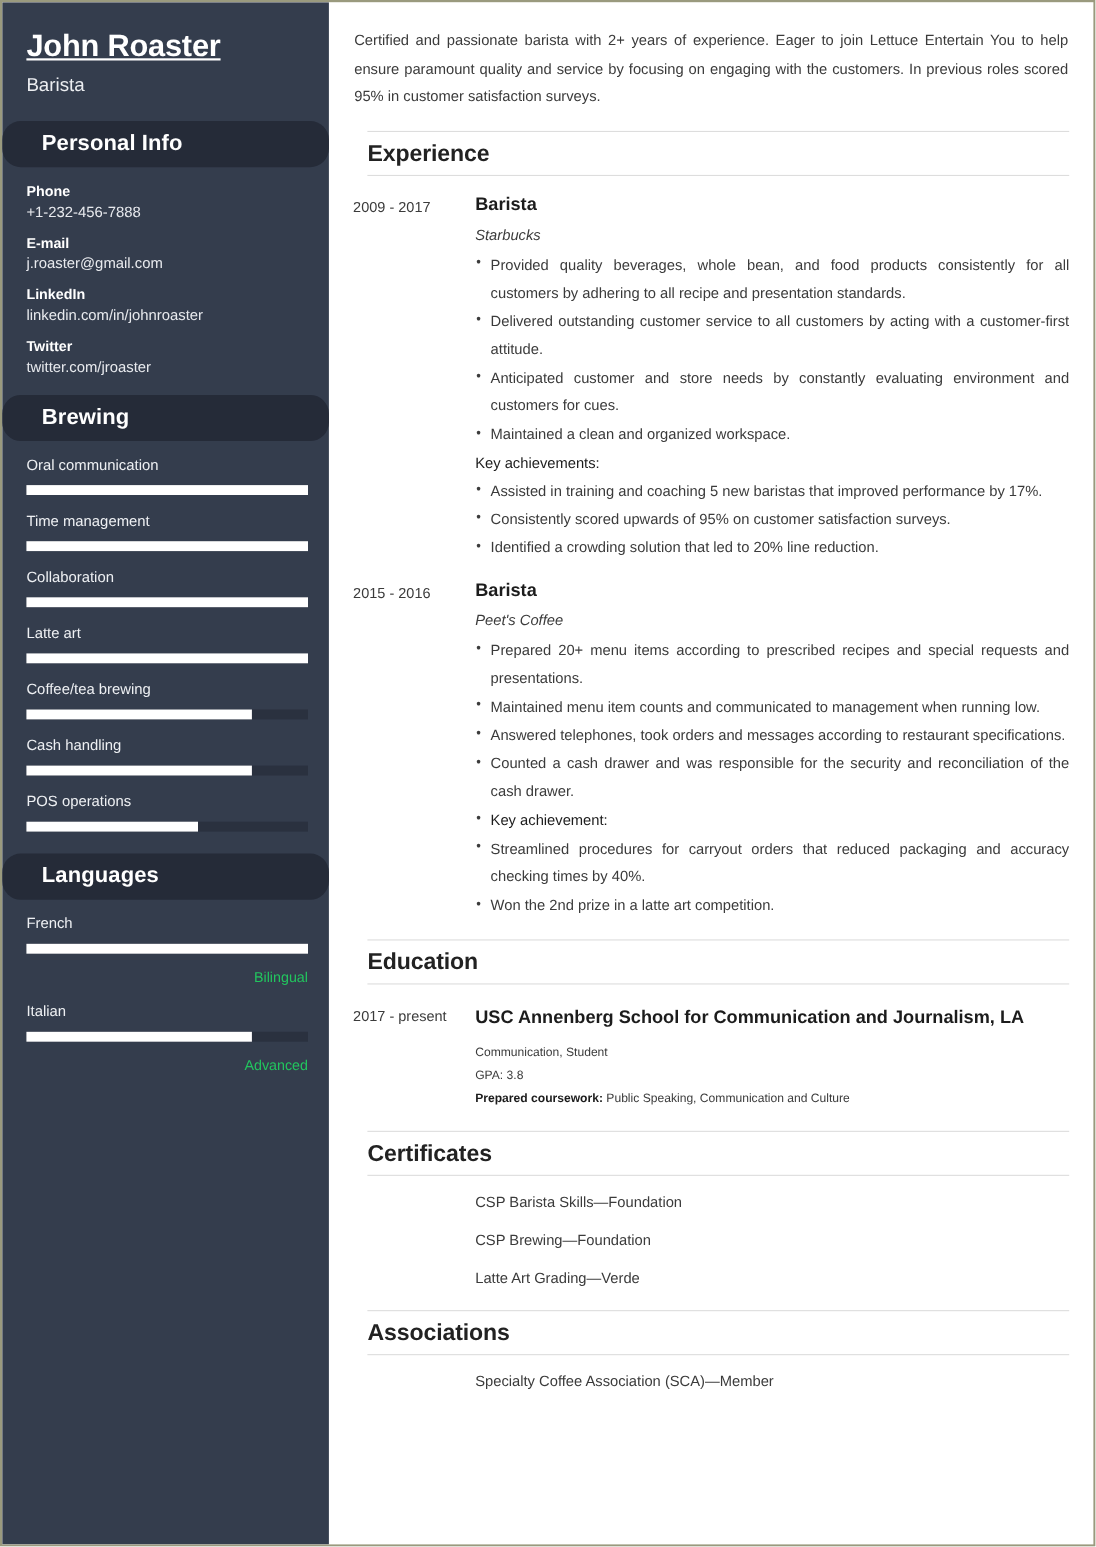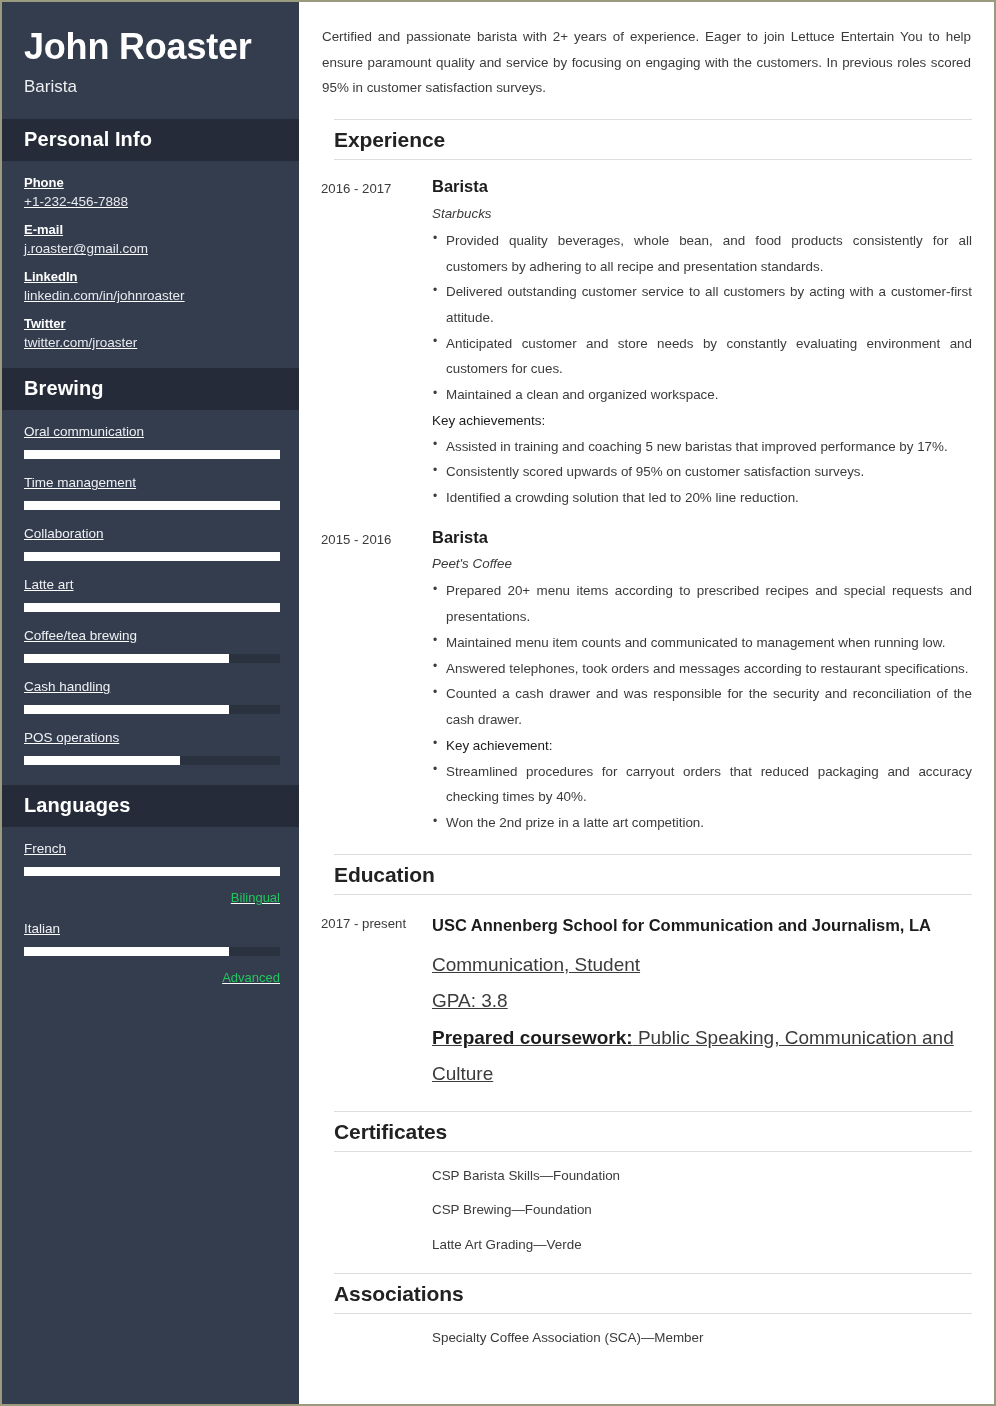--- a/index.html
+++ b/index.html
@@ -27,47 +27,48 @@
     flex: 0 0 297px;
     background: #343d4d;
     color: #ffffff;
     padding-bottom: 4px;
   }
 
   .name-block {
     padding: 24px 22px 22px 22px;
   }
   .name {
-    font-size: 36px;
+    font-size: 28px;
     font-weight: bold;
     letter-spacing: -0.2px;
     line-height: 1.15;
     color: #ffffff;
+    text-decoration: underline;
   }
   .job-title {
     font-size: 17px;
     font-weight: normal;
     margin-top: 10px;
     color: #eceef1;
   }
 
   .section-band {
     background: #252b38;
-    padding: 9px 22px 10px 22px;
+    padding: 9px 22px 10px 36px;
+    border-radius: 17px;
   }
   .section-band-title {
     font-size: 20px;
     font-weight: bold;
     color: #ffffff;
     letter-spacing: 0.1px;
   }
 
   .sidebar-body {
     padding: 14px 20px 16px 22px;
-    text-decoration: underline;
   }
 
   .info-item { margin-bottom: 13px; }
   .info-item:last-child { margin-bottom: 2px; }
   .info-label {
     font-size: 13px;
     font-weight: bold;
     color: #ffffff;
     margin-bottom: 4px;
   }
@@ -179,24 +180,23 @@
     left: 1px;
     top: -0.5px;
     font-size: 12px;
     color: #3b3b3b;
   }
   ul.bullets li.no-bullet { padding-left: 0; }
   ul.bullets li.no-bullet::before { content: ""; }
   ul.bullets li.strong { font-weight: normal; color: #1c1c1c; text-align: left; }
 
   .edu-line {
-    font-size: 19px;
+    font-size: 11px;
     line-height: 1.92;
     color: #3b3b3b;
-    text-decoration: underline;
   }
   .edu-line b { color: #1c1c1c; }
 
   .plain-entry {
     display: flex;
     padding-top: 13px;
   }
   .plain-spacer { flex: 0 0 111px; }
   .plain-text {
     font-size: 13.4px;
@@ -311,21 +311,21 @@
 
   <main class="main">
 
     <p class="summary">Certified and passionate barista with 2+ years of experience. Eager to join Lettuce Entertain You to help ensure paramount quality and service by focusing on engaging with the customers. In previous roles scored 95% in customer satisfaction surveys.</p>
 
     <div class="section-head">
       <div class="section-head-title">Experience</div>
     </div>
 
     <div class="entry">
-      <div class="entry-dates">2016 - 2017</div>
+      <div class="entry-dates">2009 - 2017</div>
       <div class="entry-body">
         <div class="entry-title">Barista</div>
         <div class="entry-org">Starbucks</div>
         <ul class="bullets">
           <li>Provided quality beverages, whole bean, and food products consistently for all customers by adhering to all recipe and presentation standards.</li>
           <li>Delivered outstanding customer service to all customers by acting with a customer-first attitude.</li>
           <li>Anticipated customer and store needs by constantly evaluating environment and customers for cues.</li>
           <li>Maintained a clean and organized workspace.</li>
           <li class="strong no-bullet">Key achievements:</li>
           <li>Assisted in training and coaching 5 new baristas that improved performance by 17%.</li>

